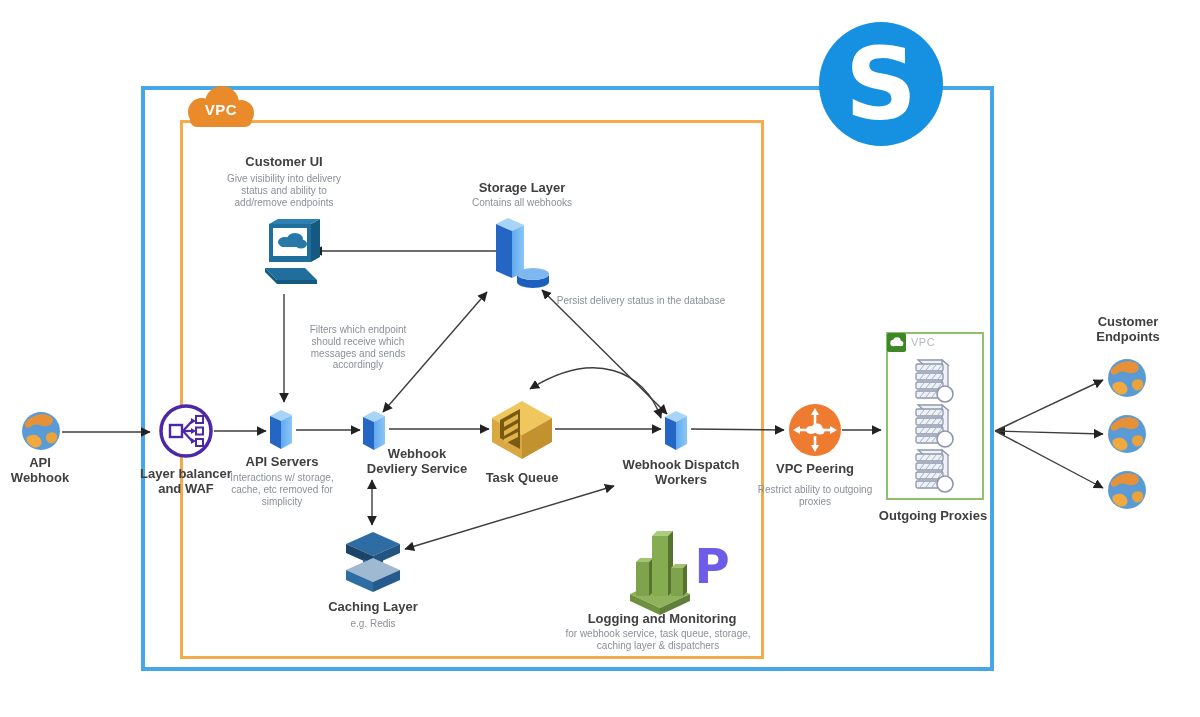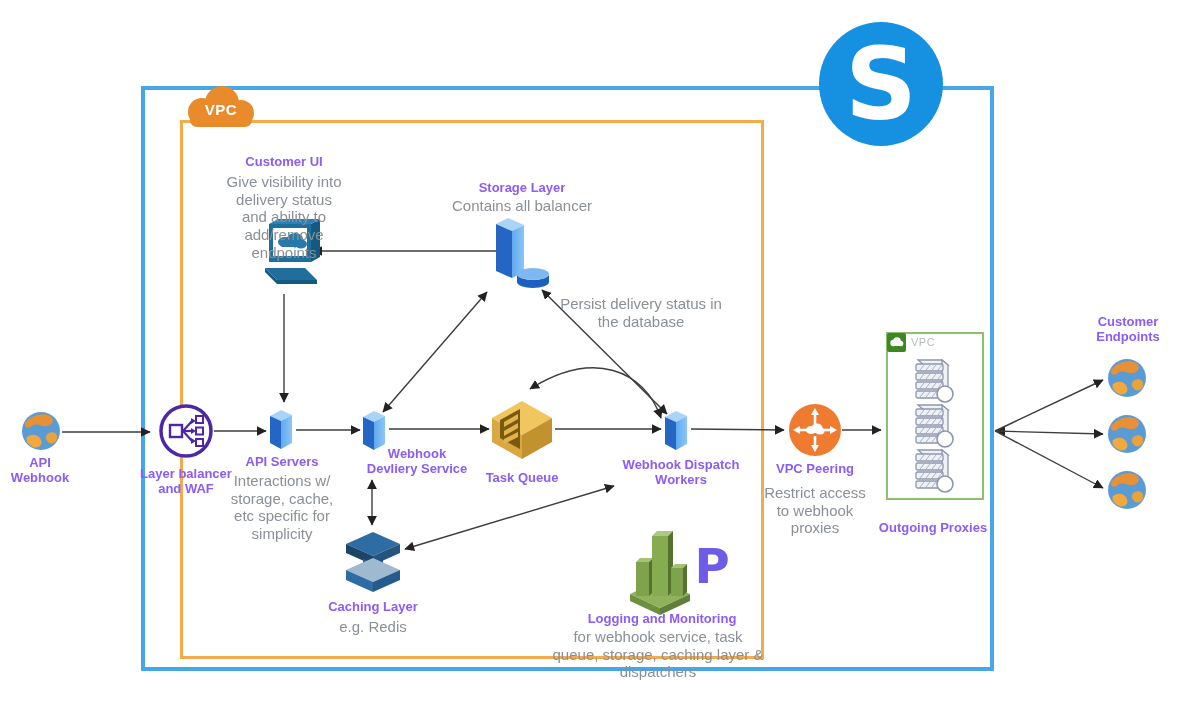--- a/index.html
+++ b/index.html
@@ -6,22 +6,22 @@
   .canvas{
     position:relative;width:1200px;height:717px;background:#ffffff;overflow:hidden;
     font-family:"Liberation Sans","DejaVu Sans",sans-serif;
   }
   .box{position:absolute;box-sizing:border-box;background:transparent;}
   .outer-box{left:141px;top:86px;width:853px;height:585px;border:4px solid #45A6E9;}
   .inner-box{left:180px;top:120px;width:584px;height:539px;border:3px solid #F5AA4B;}
   .proxies-box{left:886px;top:332px;width:98px;height:168px;border:2px solid #8CC06C;}
   svg.layer{position:absolute;left:0;top:0;width:1200px;height:717px;}
   .lbl{position:absolute;transform:translateX(-50%);text-align:center;white-space:normal;}
-  .t{font-size:13px;font-weight:bold;color:#8b5cf6;line-height:1.15;}
-  .n{font-size:15px;color:#8a8f98;line-height:1.18;}
+  .t{font-size:13px;font-weight:bold;color:#404040;line-height:1.15;}
+  .n{font-size:10px;color:#8a8f98;line-height:1.18;}
   .vpc-cloud-text{position:absolute;transform:translateX(-50%);color:#ffffff;
     font-size:15px;font-weight:bold;letter-spacing:.5px;}
   .vpc-tag-text{position:absolute;color:#b2b8c2;font-size:11px;letter-spacing:.5px;}
 </style>
 </head>
 <body>
 
 <div class="canvas">
 
   <div class="box outer-box"></div>
@@ -243,42 +243,43 @@
   </svg>
 
   <div class="vpc-cloud-text" style="left:221px;top:101px;">VPC</div>
   <div class="vpc-tag-text" style="left:911px;top:336px;">VPC</div>
 
   <div class="lbl t" style="left:40px;top:456px;width:76px;">API Webhook</div>
 
   <div class="lbl t" style="left:186px;top:467px;width:110px;">Layer balancer and WAF</div>
 
   <div class="lbl t" style="left:282px;top:455px;width:120px;">API Servers</div>
-  <div class="lbl n" style="left:282px;top:472px;width:112px;">Interactions w/ storage, cache, etc specific for simplicity</div>
+  <div class="lbl n" style="left:282px;top:472px;width:112px;">Interactions w/ storage, cache, etc removed for simplicity</div>
 
   <div class="lbl t" style="left:284px;top:155px;width:130px;">Customer UI</div>
   <div class="lbl n" style="left:284px;top:173px;width:124px;">Give visibility into delivery status and ability to add/remove endpoints</div>
 
   <div class="lbl t" style="left:522px;top:181px;width:140px;">Storage Layer</div>
-  <div class="lbl n" style="left:522px;top:197px;width:160px;">Contains all balancer</div>
+  <div class="lbl n" style="left:522px;top:197px;width:160px;">Contains all webhooks</div>
 
   <div class="lbl t" style="left:374px;top:447px;width:110px;margin-left:43px;">Webhook Devliery Service</div>
 
   <div class="lbl t" style="left:522px;top:471px;width:110px;">Task Queue</div>
 
   <div class="lbl t" style="left:681px;top:458px;width:125px;">Webhook Dispatch Workers</div>
 
   <div class="lbl t" style="left:373px;top:600px;width:130px;">Caching Layer</div>
   <div class="lbl n" style="left:373px;top:618px;width:100px;text-align:center;">e.g. Redis</div>
 
   <div class="lbl t" style="left:662px;top:612px;width:220px;">Logging and Monitoring</div>
   <div class="lbl n" style="left:658px;top:628px;width:212px;">for webhook service, task queue, storage, caching layer &amp; dispatchers</div>
 
   <div class="lbl t" style="left:815px;top:462px;width:110px;">VPC Peering</div>
-  <div class="lbl n" style="left:815px;top:484px;width:118px;">Restrict access to webhook proxies</div>
-
-  <div class="lbl t" style="left:933px;top:509px;width:140px;margin-top:12px;">Outgoing Proxies</div>
+  <div class="lbl n" style="left:815px;top:484px;width:118px;">Restrict ability to outgoing proxies</div>
+
+  <div class="lbl t" style="left:933px;top:509px;width:140px;">Outgoing Proxies</div>
 
   <div class="lbl t" style="left:1128px;top:315px;width:90px;">Customer Endpoints</div>
 
+  <div class="lbl n" style="left:358px;top:324px;width:106px;">Filters which endpoint should receive which messages and sends accordingly</div>
   <div class="lbl n" style="left:641px;top:295px;width:172px;">Persist delivery status in the database</div>
 
 </div>
 
 </body></html>

